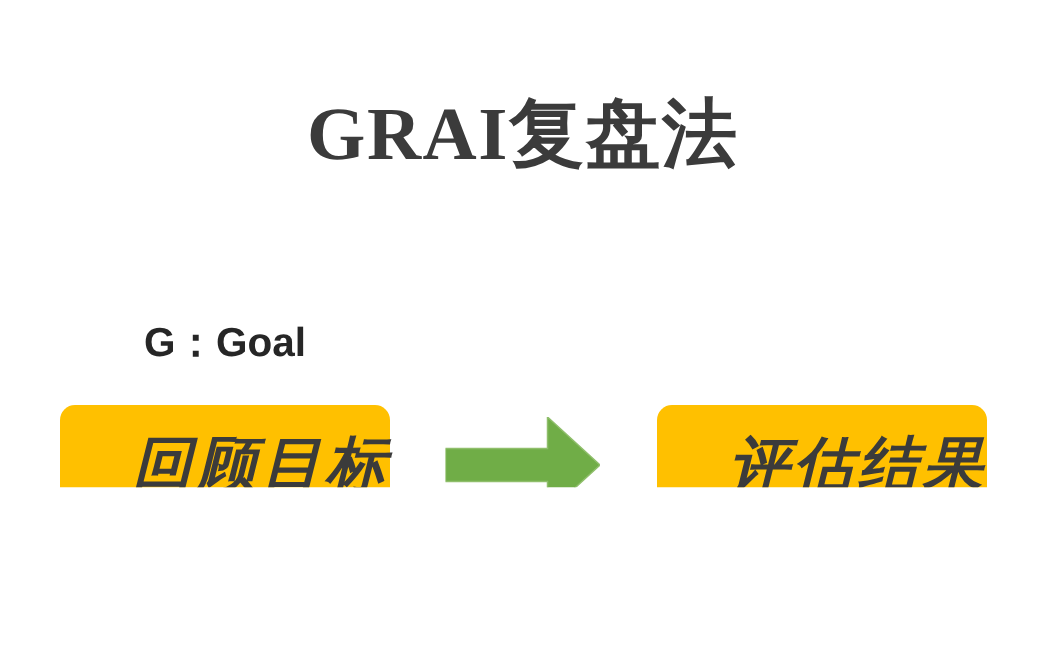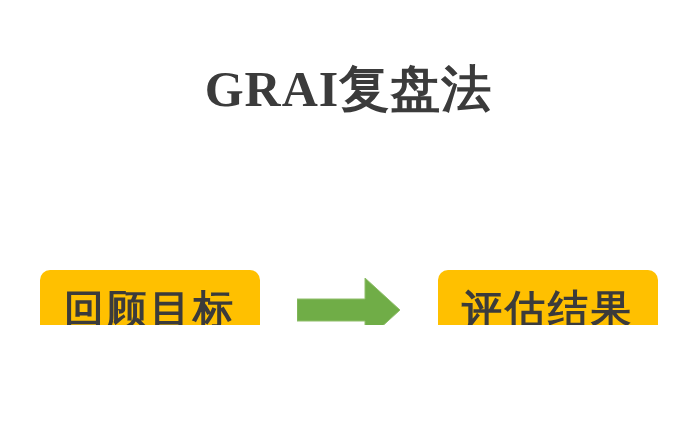--- a/index.html
+++ b/index.html
@@ -40,21 +40,22 @@
   .label-goal   { left: 40px;  top: 213px; }
   .label-result { left: 438px; top: 219px; }
   .box {
     position: absolute;
     width: 220px;
     height: 79px;
     background: #FFC000;
     border-radius: 10px;
     display: flex;
     align-items: center;
-    justify-content: center;
+    justify-content: flex-end;
+    font-style: italic;
   }
   .box-goal   { left: 40px;  top: 270px; }
   .box-result { left: 438px; top: 270px; }
   .box-text {
     font-weight: 700;
     font-size: 40px;
     letter-spacing: 3px;
     color: #3B3B3B;
     white-space: nowrap;
   }
@@ -83,20 +84,21 @@
     box-sizing: border-box;
   }
 </style>
 </head>
 <body>
 
 <div class="canvas">
 
   <div class="title">GRAI复盘法</div>
 
+  <div class="step-label label-goal">G：Goal</div>
 
   <div class="box box-goal">
     <span class="box-text">回顾目标</span>
   </div>
 
   <svg class="arrow-right" viewBox="0 0 103 64" xmlns="http://www.w3.org/2000/svg" aria-hidden="true">
     <polygon points="0,21 68,21 68,0 103,32 68,64 68,43 0,43"></polygon>
   </svg>
 
 

